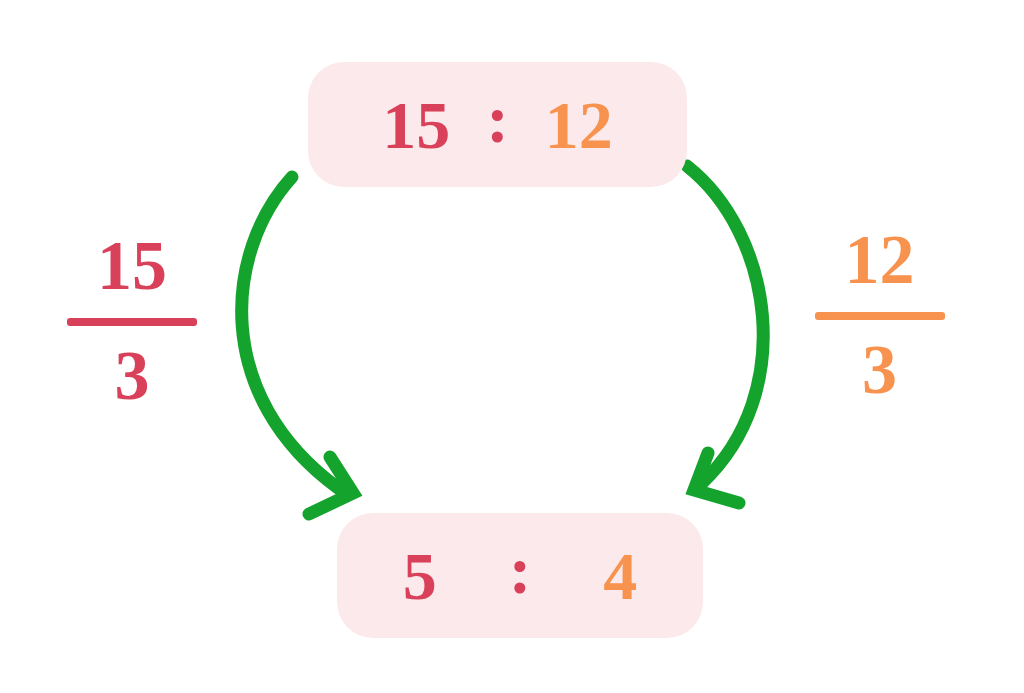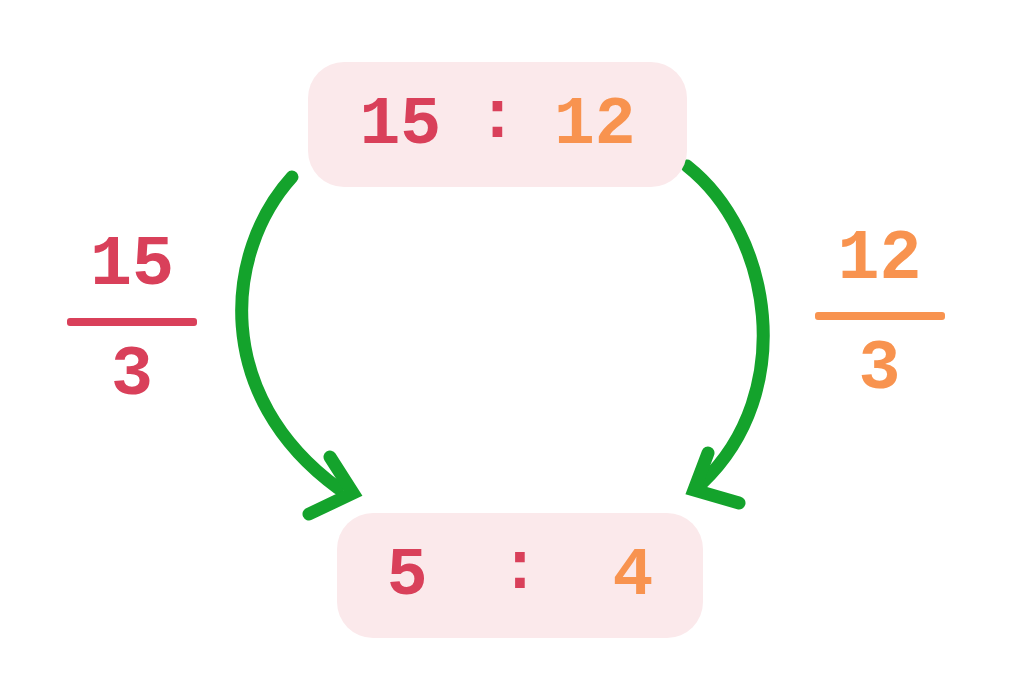--- a/index.html
+++ b/index.html
@@ -5,21 +5,21 @@
   html, body {
     margin: 0;
     padding: 0;
     background: #ffffff;
   }
   .canvas {
     position: relative;
     width: 1024px;
     height: 693px;
     background: var(--page_bg, #ffffff);
-    font-family: Liberation Mono, monospace;
+    font-family: Liberation Serif, serif;
     overflow: hidden;
   }
   .arrows-layer {
     position: absolute;
     left: 0; top: 0;
     width: 1024px; height: 693px;
   }
   .ratio-box {
     position: absolute;
     background: var(--box_bg, #FBE9EB);

